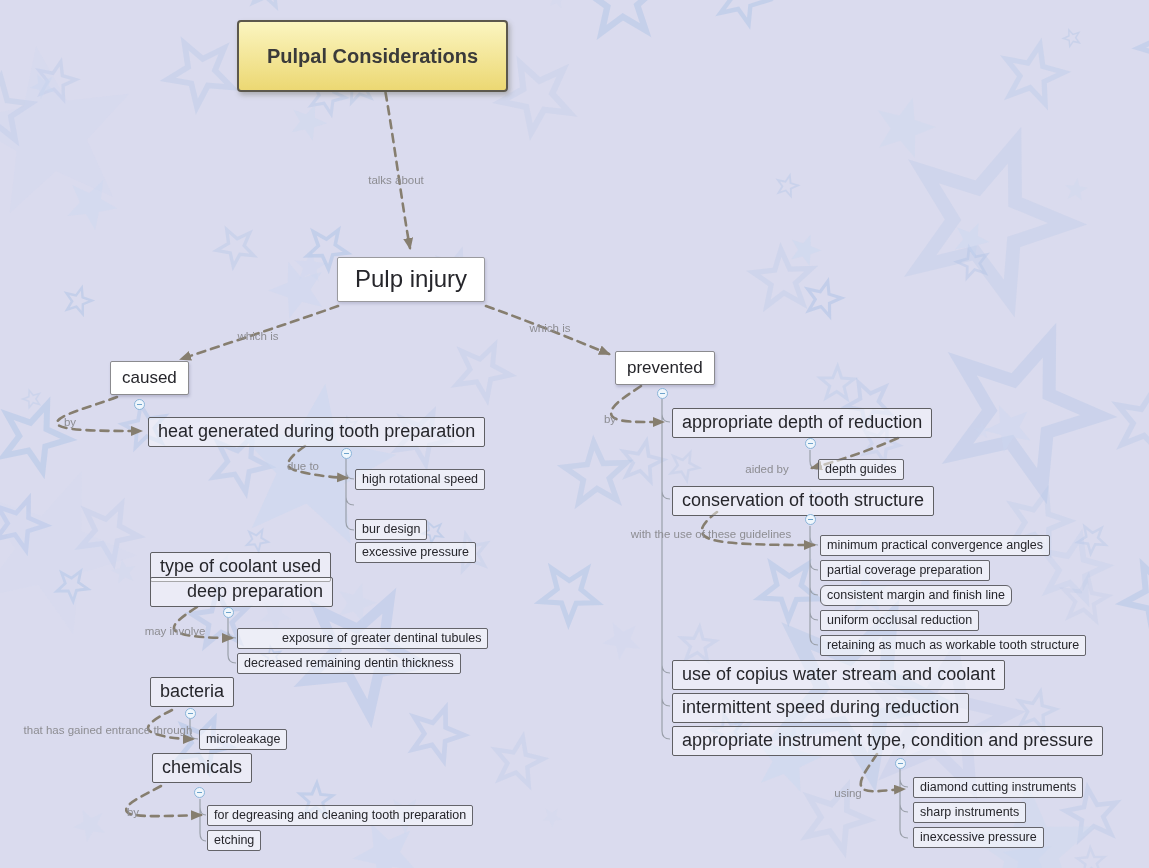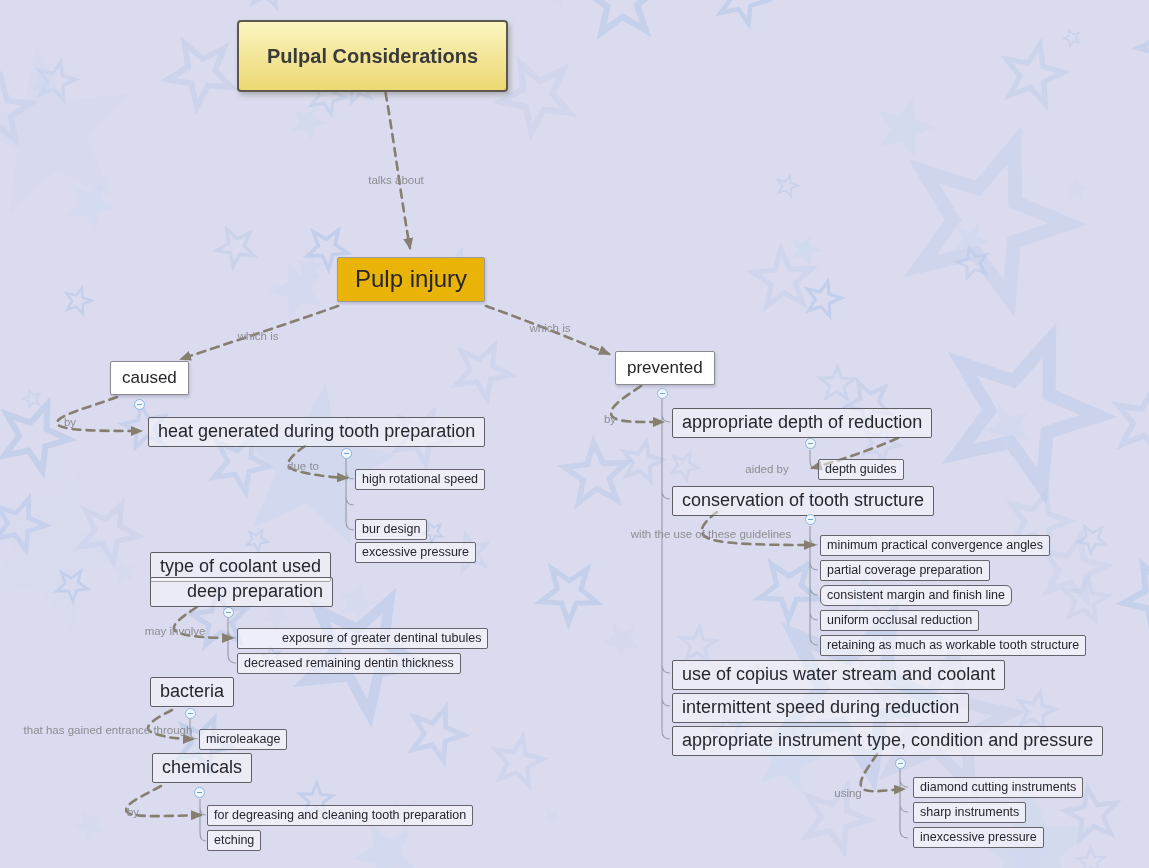--- a/index.html
+++ b/index.html
@@ -6,21 +6,21 @@
   body{font-family:"Liberation Sans", sans-serif;}
   .canvas{position:relative;width:1149px;height:868px;background:#dadbee;overflow:hidden;}
   svg.layer{position:absolute;left:0;top:0;pointer-events:none;}
   #starfield{z-index:0;}
   #connectors{z-index:1;}
   .node{position:absolute;z-index:2;border:1px solid #5f5f63;background:rgba(255,255,255,0.45);
         color:#26262b;font-size:18px;line-height:1.2;padding:3px 9px;white-space:nowrap;border-radius:2px;}
   .node.small{font-size:12.5px;padding:2px 6px;border-color:#64646a;background:rgba(255,255,255,0.52);}
   .node.white{background:#ffffff;padding:6px 11px;font-size:17px;border-color:#8b8b8f;
         box-shadow:1px 2px 3px rgba(80,80,120,0.25);}
-  .node.root{background:#eab308;font-size:24px;padding:7px 17px;border-color:#9a9a9e;
+  .node.root{background:#ffffff;font-size:24px;padding:7px 17px;border-color:#9a9a9e;
         box-shadow:1px 2px 3px rgba(80,80,120,0.2);}
   .node.title{background:linear-gradient(#fbf5c0, #ecd873);border:2px solid #5c584d;border-radius:4px;
         font-weight:bold;font-size:20px;color:#3a3a3a;padding:22px 28px;
         box-shadow:2px 3px 5px rgba(90,90,70,0.35);}
   .rlabel{position:absolute;z-index:2;font-size:11.5px;color:#8d8d92;white-space:nowrap;
         transform:translate(-50%,-50%);}
   .collapse{position:absolute;z-index:3;width:9px;height:9px;border:1px solid #8ab4d9;
         border-radius:50%;background:#eff6fc;}
   .collapse::after{content:'';position:absolute;left:2px;top:4px;width:5px;height:1px;background:#6ea3cc;}
 </style>

